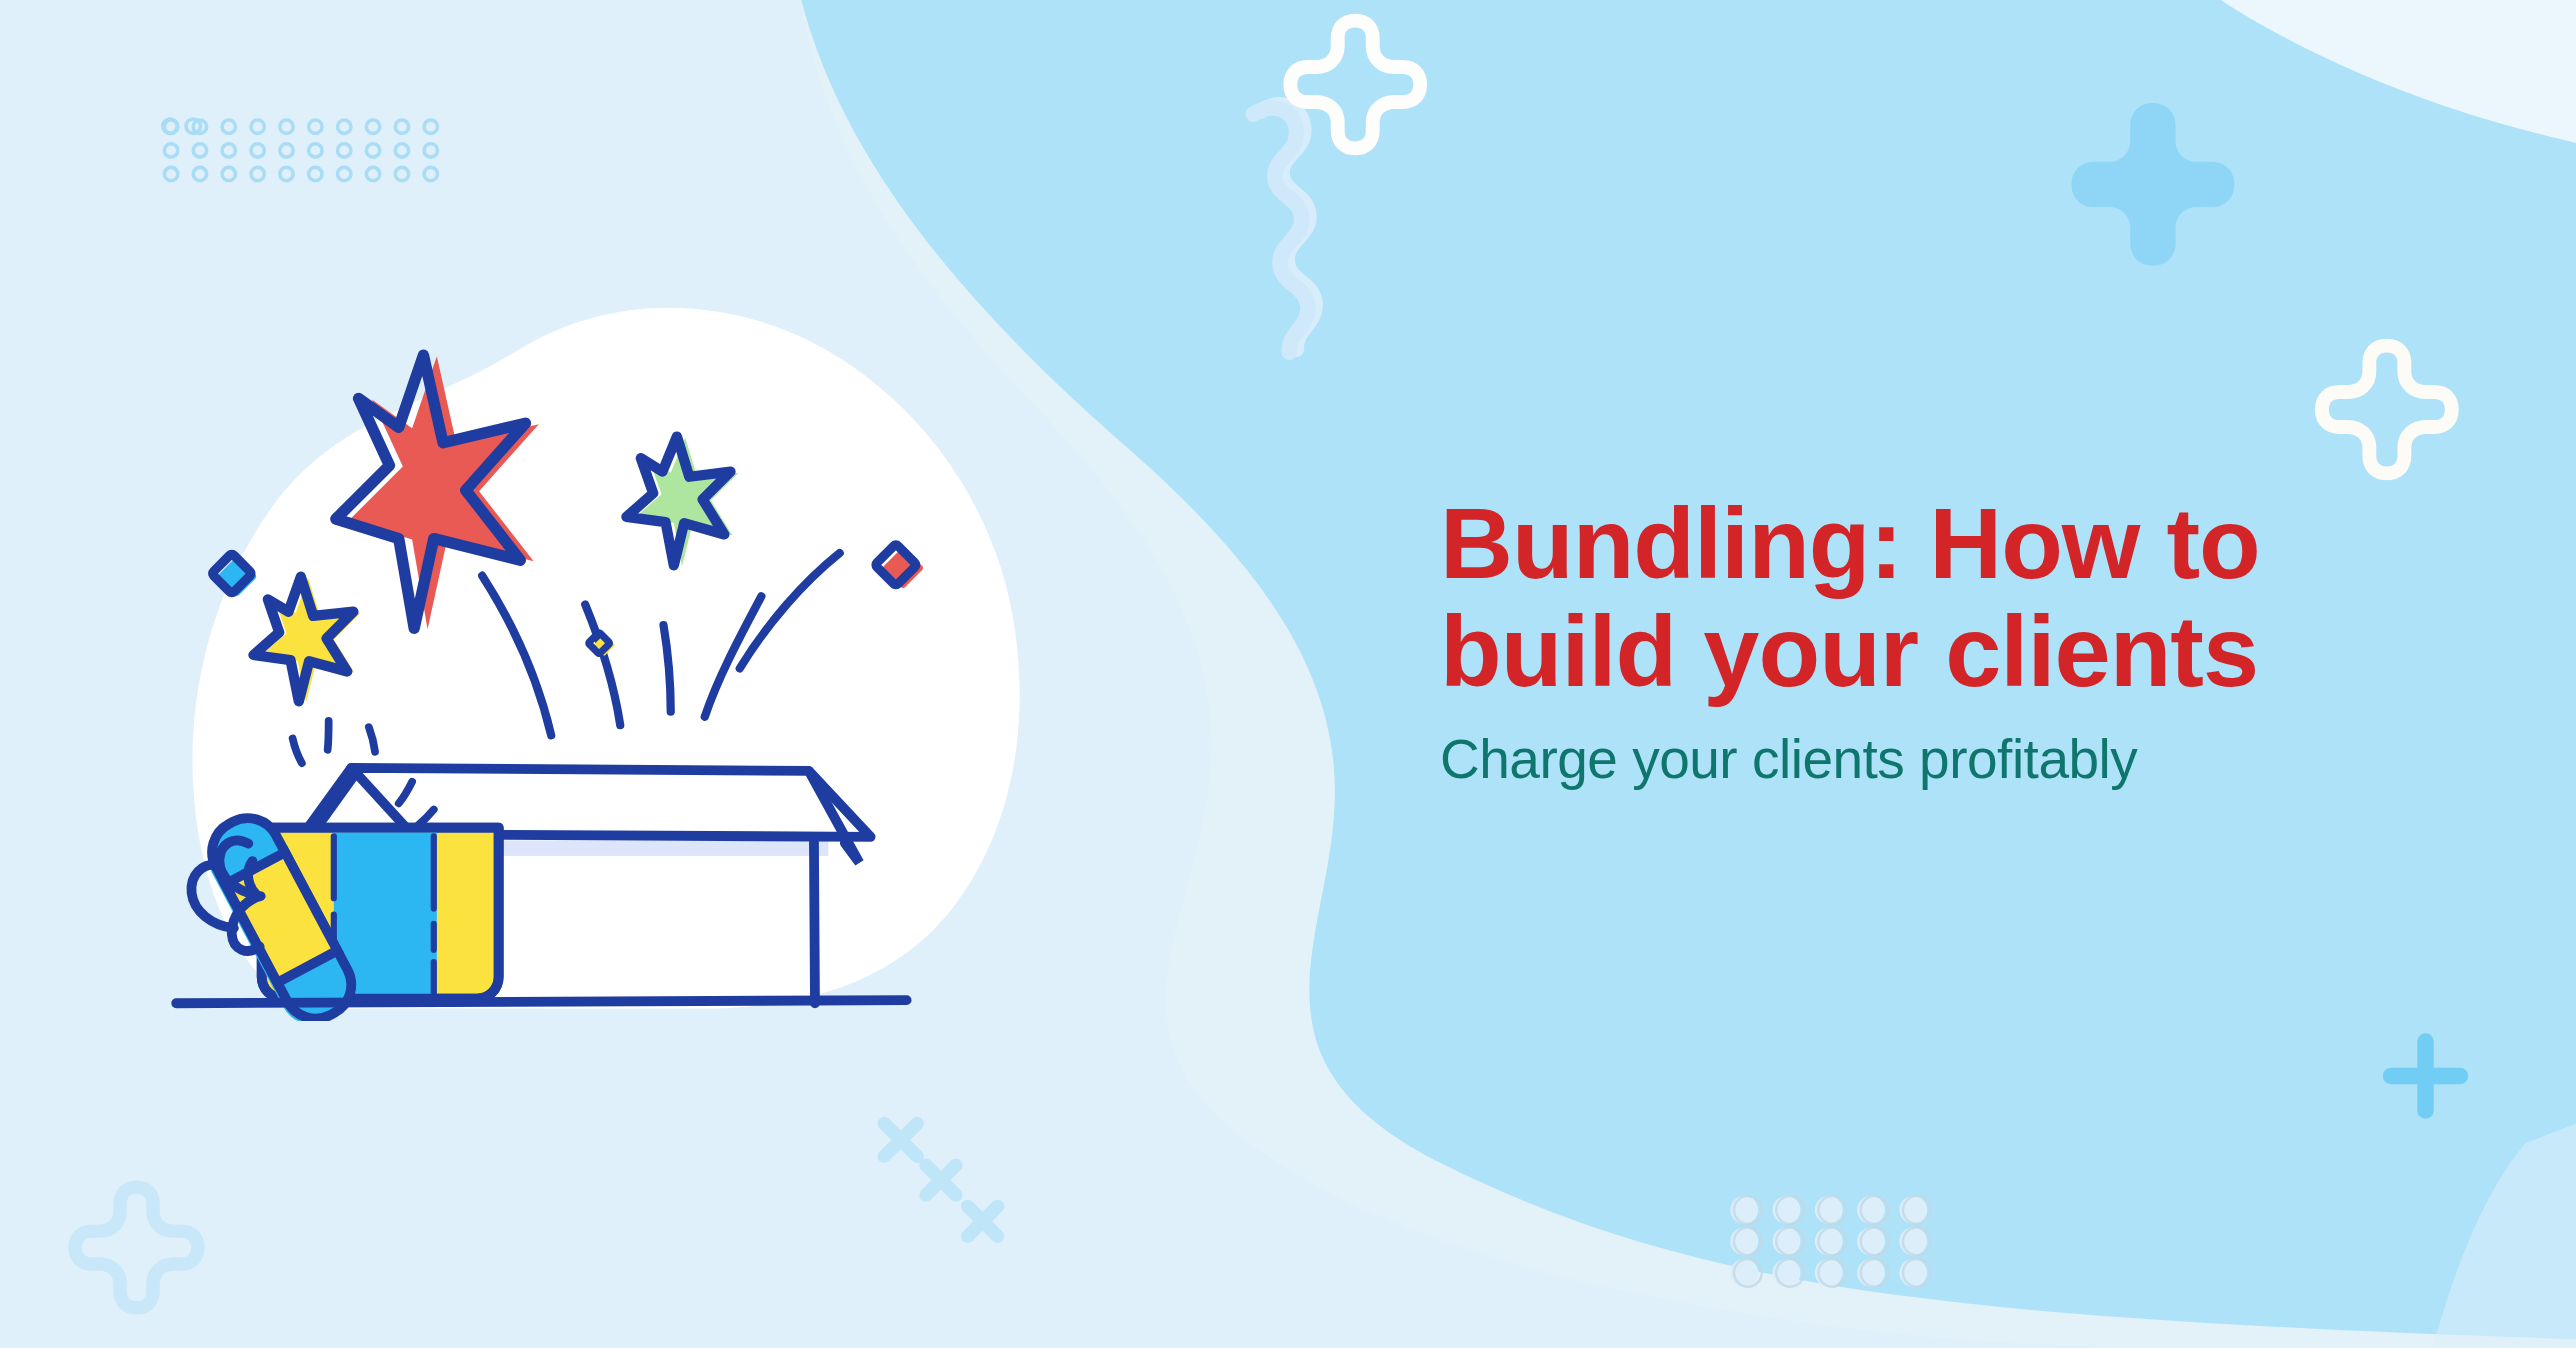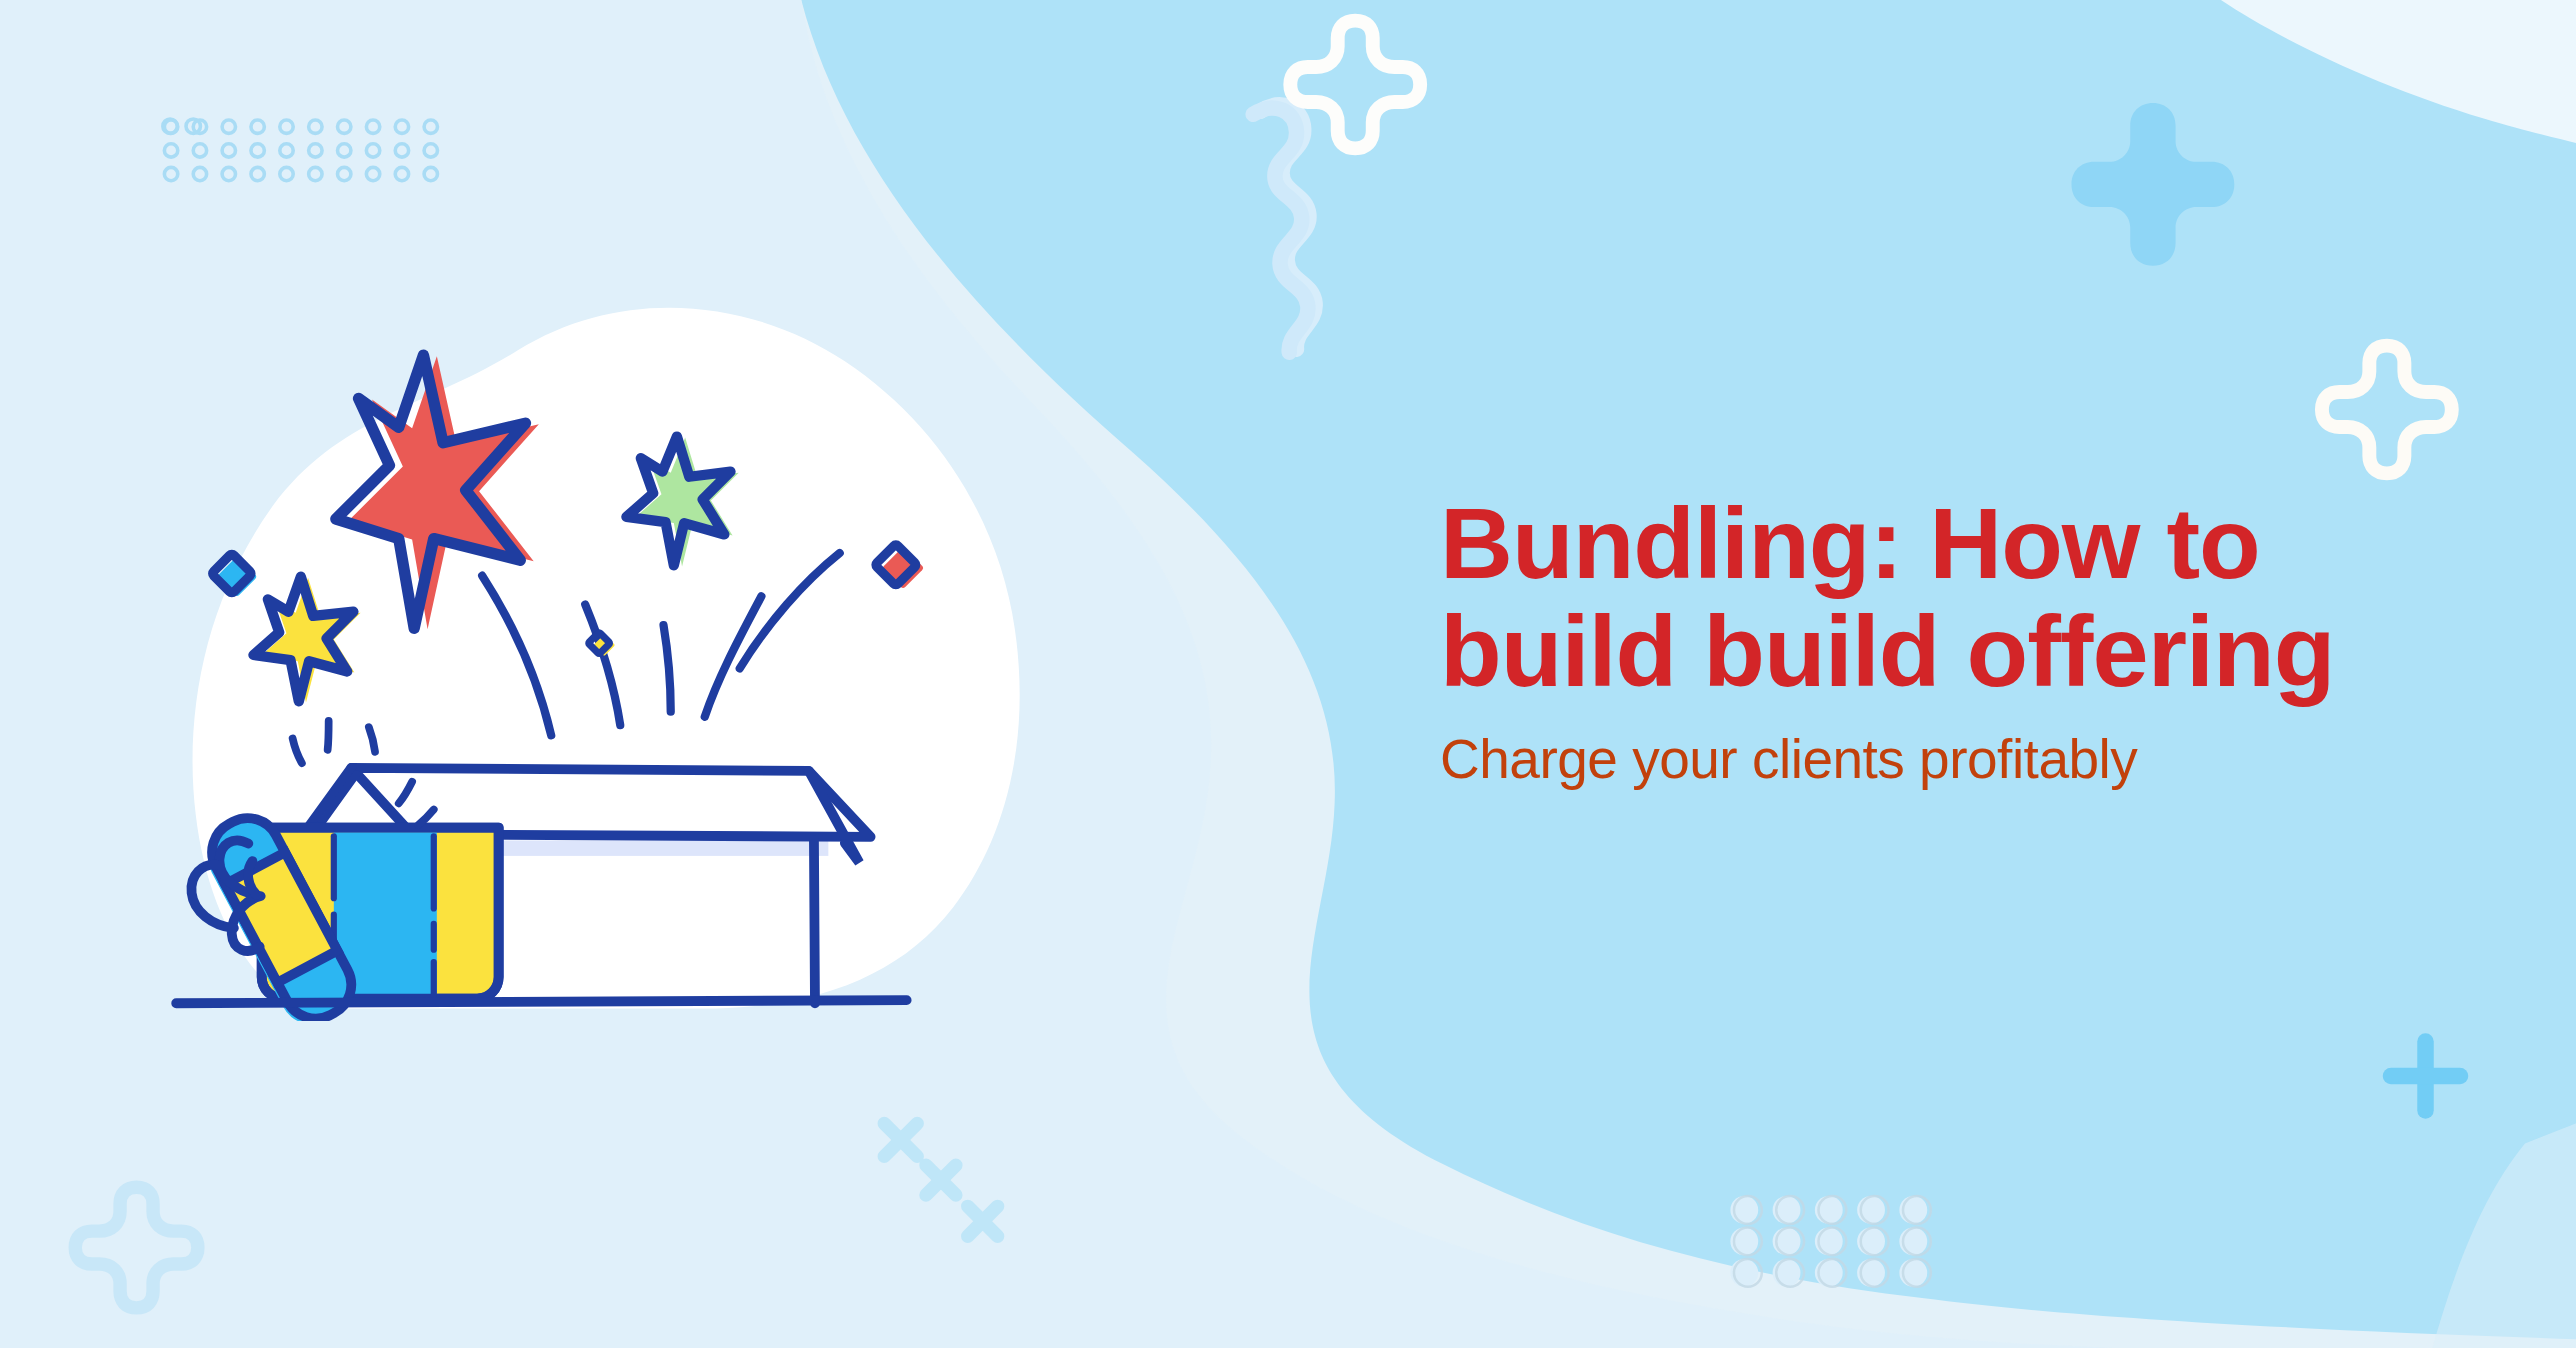--- a/index.html
+++ b/index.html
@@ -19,21 +19,21 @@
     margin:0;
     color:#d32528;
     font-weight:bold;
     font-size:101px;
     line-height:1.07;
     letter-spacing:-1px;
     white-space:pre-line;
   }
   .subhead{
     margin:23px 0 0 0;
-    color:#c2410c;
+    color:#0f766e;
     font-weight:normal;
     font-size:55px;
     line-height:1.15;
     letter-spacing:-0.5px;
   }
 </style>
 </head>
 <body>
 
 <div id="stage">
@@ -324,18 +324,18 @@
         <path d="M512,1010 C502,1022 492,1032 482,1040"></path>
       </g>
 
       <g>
         <path fill="none" stroke="#1f3da0" stroke-width="19" stroke-linecap="round" d="M12,1386 L1430,1380"></path>
       </g>
     </g>
   </svg>
 
   <div class="textblock">
-    <h1 class="headline">Bundling: How to build build offering</h1>
+    <h1 class="headline">Bundling: How to build your clients</h1>
     <p class="subhead">Charge your clients profitably</p>
   </div>
 
 </div>
 
 
 </body></html>

